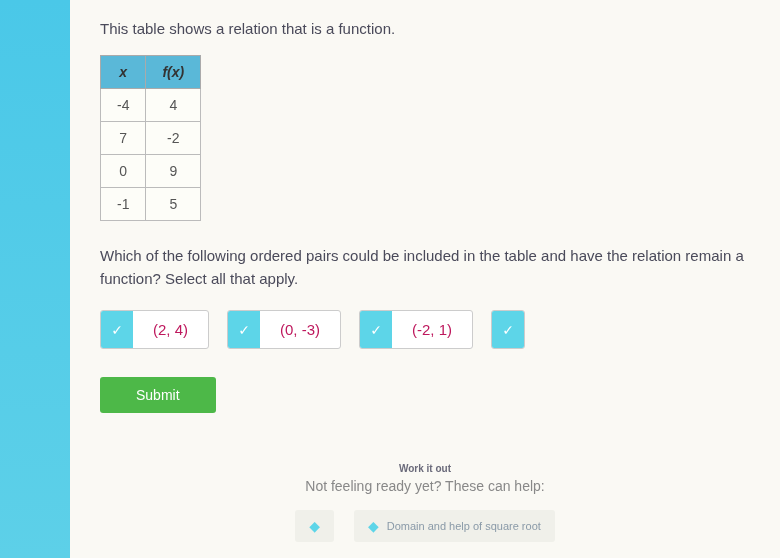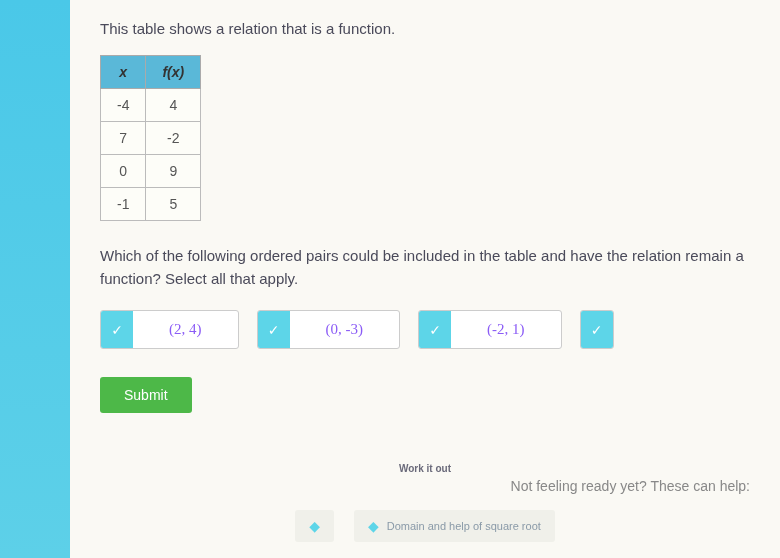--- a/index.html
+++ b/index.html
@@ -73,52 +73,50 @@
     .option-check {
       width: 32px;
       background: #5dd5e8;
       display: flex;
       align-items: center;
       justify-content: center;
       color: #fff;
       font-size: 14px;
     }
     .option-label {
-      padding: 10px 36px;
-      color: #8b5cf6;
+      padding: 10px 20px;
+      color: #be185d;
       font-size: 15px;
       display: flex;
       align-items: center;
-      font-family: Liberation Serif, serif;
     }
     .submit-btn {
       background: #4db848;
       color: #fff;
       border: none;
-      padding: 10px 24px;
+      padding: 10px 36px;
       font-size: 14px;
       border-radius: 3px;
       cursor: pointer;
       font-weight: 500;
     }
     .work-it-out {
       text-align: center;
       margin-top: 50px;
     }
     .wio-title {
       color: #6a6a7a;
       font-size: 10px;
       font-weight: 600;
       margin-bottom: 4px;
     }
     .wio-sub {
       color: #888;
       font-size: 14px;
       margin-bottom: 16px;
-      text-align: right;
     }
     .help-row {
       display: flex;
       gap: 20px;
       justify-content: center;
     }
     .help-card {
       display: flex;
       align-items: center;
       gap: 8px;

